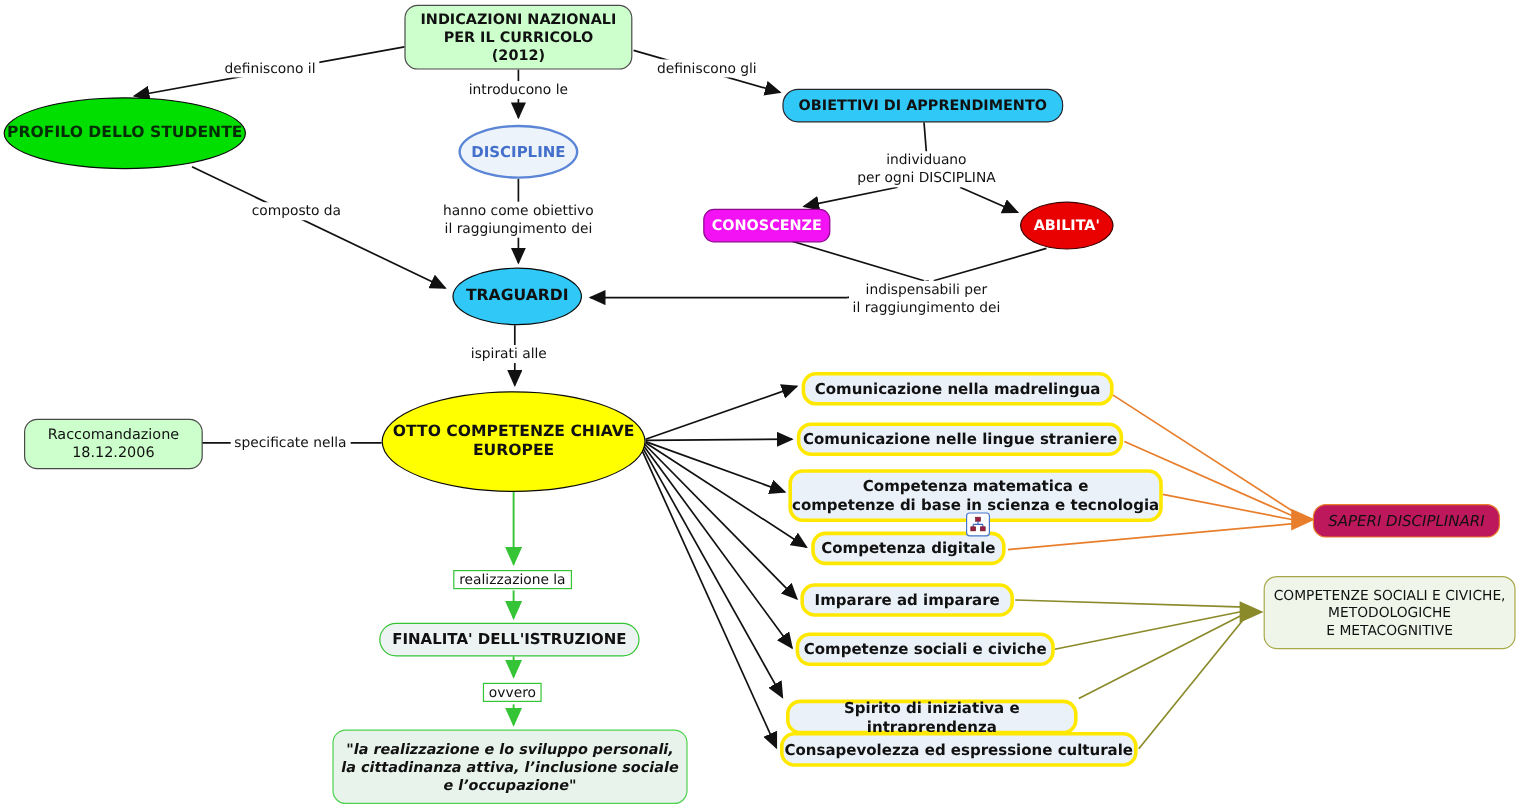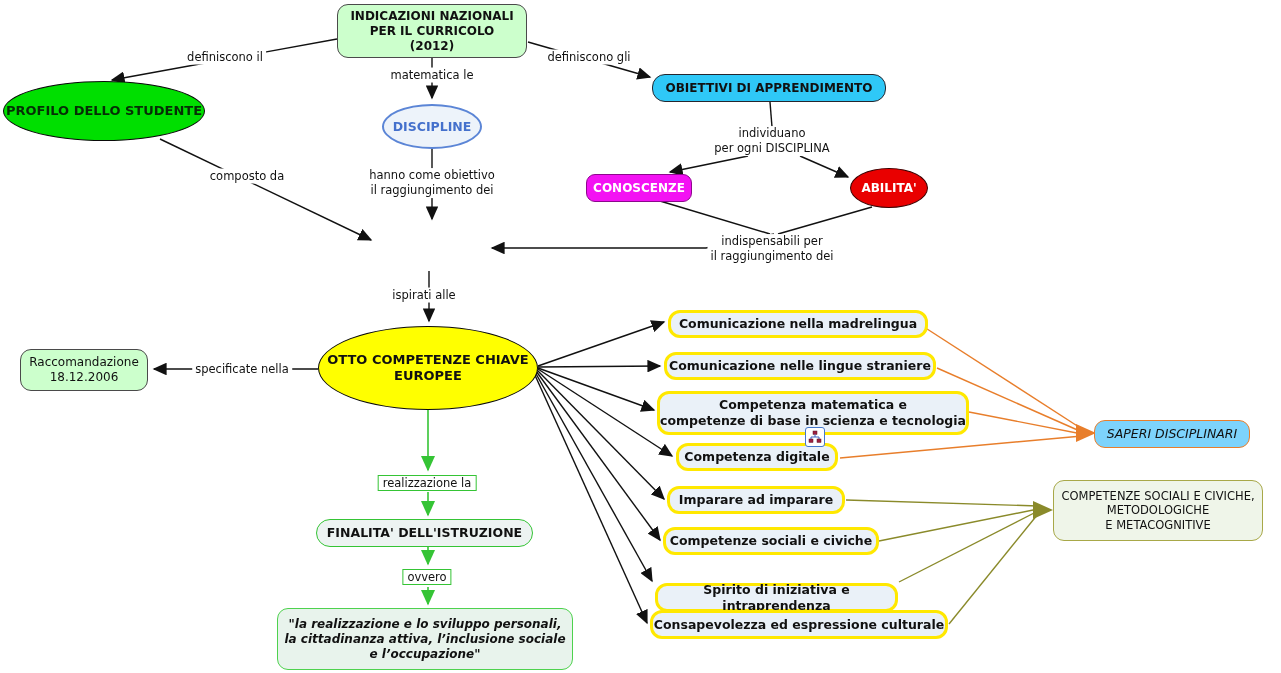--- a/index.html
+++ b/index.html
@@ -24,27 +24,27 @@
   .n-obiettivi{left:652px;top:74px;width:234px;height:28px;background:var(--cyan-node,#2fc8f7);
        border:1.6px solid #26262e;font-size:12px;border-radius:13px;}
   .n-conoscenze{left:586px;top:174px;width:106px;height:28px;background:var(--magenta-node,#f312f3);
        border:1.6px solid #8d078d;font-size:12px;color:#fff;border-radius:9px;}
   .n-abilita{left:850px;top:168px;width:78px;height:40px;background:var(--red-node,#e90000);
        border:1.6px solid #3d0000;font-size:12px;color:#fff;}
   .n-traguardi{left:377px;top:223px;width:108px;height:48px;background:var(--cyan-node,#2fc8f7);
        border:1.6px solid #0a0a0a;font-size:13px;}
   .n-otto{left:318px;top:326px;width:220px;height:84px;background:var(--yellow-node,#ffff00);
        border:1.6px solid #0a0a0a;font-size:13px;text-align:center;}
-  .n-raccomandazione{left:20px;top:349px;width:128px;height:42px;background:var(--light-green-box,#ccffcc);
+  .n-raccomandazione{left:20px;top:349px;width:149px;height:42px;background:var(--light-green-box,#ccffcc);
        border:1.6px solid #4a4a4a;font-size:12px;font-weight:normal;}
   .n-finalita{left:316px;top:519px;width:217px;height:28px;background:#edf3f2;
        border:1.6px solid var(--green-line,#35c435);font-size:12.5px;border-radius:14px;}
   .n-quote{left:277px;top:608px;width:296px;height:62px;background:#e8f3ec;
        border:1.6px solid #4ed24e;font-size:12px;font-style:italic;}
-  .n-saperi{left:1094px;top:420px;width:156px;height:28px;background:#7dd3fc;
+  .n-saperi{left:1094px;top:420px;width:156px;height:28px;background:#be185d;
        border:1.6px solid var(--orange-line,#e87e2b);font-size:12.5px;font-style:italic;font-weight:normal;}
   .n-gruppo{left:1053px;top:480px;width:210px;height:61px;background:#eff5e9;
        border:1.6px solid #a8a848;font-size:11.5px;font-weight:normal;}
   .comp{background:#eaf1f8;border:3px solid var(--yellow-border,#ffe800);border-radius:12px;
        font-weight:bold;font-size:12.5px;}
   .map-icon{position:absolute;left:805px;top:427px;width:20px;height:20px;background:#fff;
        border:1.4px solid #4477cc;border-radius:3px;box-sizing:border-box;display:flex;
        align-items:center;justify-content:center;z-index:5;}
 </style>
 </head>
@@ -101,21 +101,21 @@
     <g stroke="#8a8a2a" stroke-width="1.4" fill="none">
       <line x1="846" y1="500" x2="1038" y2="506"></line>
       <line x1="879" y1="541" x2="1038" y2="509"></line>
       <line x1="899" y1="582" x2="1038" y2="511"></line>
       <line x1="949" y1="624" x2="1038" y2="514"></line>
     </g>
     <polygon points="1053,510 1033,501 1033,519" fill="#8a8a2a"></polygon>
   </svg>
 
   <div class="lbl" style="left:225px;top:57px;">definiscono il</div>
-  <div class="lbl" style="left:432px;top:75px;">matematica le</div>
+  <div class="lbl" style="left:432px;top:75px;">introducono le</div>
   <div class="lbl" style="left:589px;top:57px;">definiscono gli</div>
   <div class="lbl" style="left:772px;top:141px;">individuano
 per ogni DISCIPLINA</div>
   <div class="lbl" style="left:247px;top:176px;">composto da</div>
   <div class="lbl" style="left:432px;top:183px;">hanno come obiettivo
 il raggiungimento dei</div>
   <div class="lbl" style="left:772px;top:249px;">indispensabili per
 il raggiungimento dei</div>
   <div class="lbl" style="left:424px;top:295px;">ispirati alle</div>
   <div class="lbl" style="left:242px;top:369px;">specificate nella</div>
@@ -123,20 +123,21 @@
   <div class="lbl-boxed" style="left:427px;top:577px;">ovvero</div>
 
   <div class="node rounded bold n-indicazioni">INDICAZIONI NAZIONALI
 PER IL CURRICOLO
 (2012)</div>
   <div class="node ellipse bold n-profilo">PROFILO DELLO STUDENTE</div>
   <div class="node ellipse bold n-discipline">DISCIPLINE</div>
   <div class="node bold n-obiettivi">OBIETTIVI DI APPRENDIMENTO</div>
   <div class="node bold n-conoscenze">CONOSCENZE</div>
   <div class="node ellipse bold n-abilita">ABILITA'</div>
+  <div class="node ellipse bold n-traguardi">TRAGUARDI</div>
   <div class="node ellipse bold n-otto">OTTO COMPETENZE CHIAVE
 EUROPEE</div>
   <div class="node rounded n-raccomandazione">Raccomandazione
 18.12.2006</div>
   <div class="node bold n-finalita">FINALITA' DELL'ISTRUZIONE</div>
   <div class="node rounded bold n-quote">"la realizzazione e lo sviluppo personali,
 la cittadinanza attiva, l’inclusione sociale
 e l’occupazione"</div>
   <div class="node rounded n-saperi">SAPERI DISCIPLINARI</div>
   <div class="node rounded n-gruppo">COMPETENZE SOCIALI E CIVICHE,

